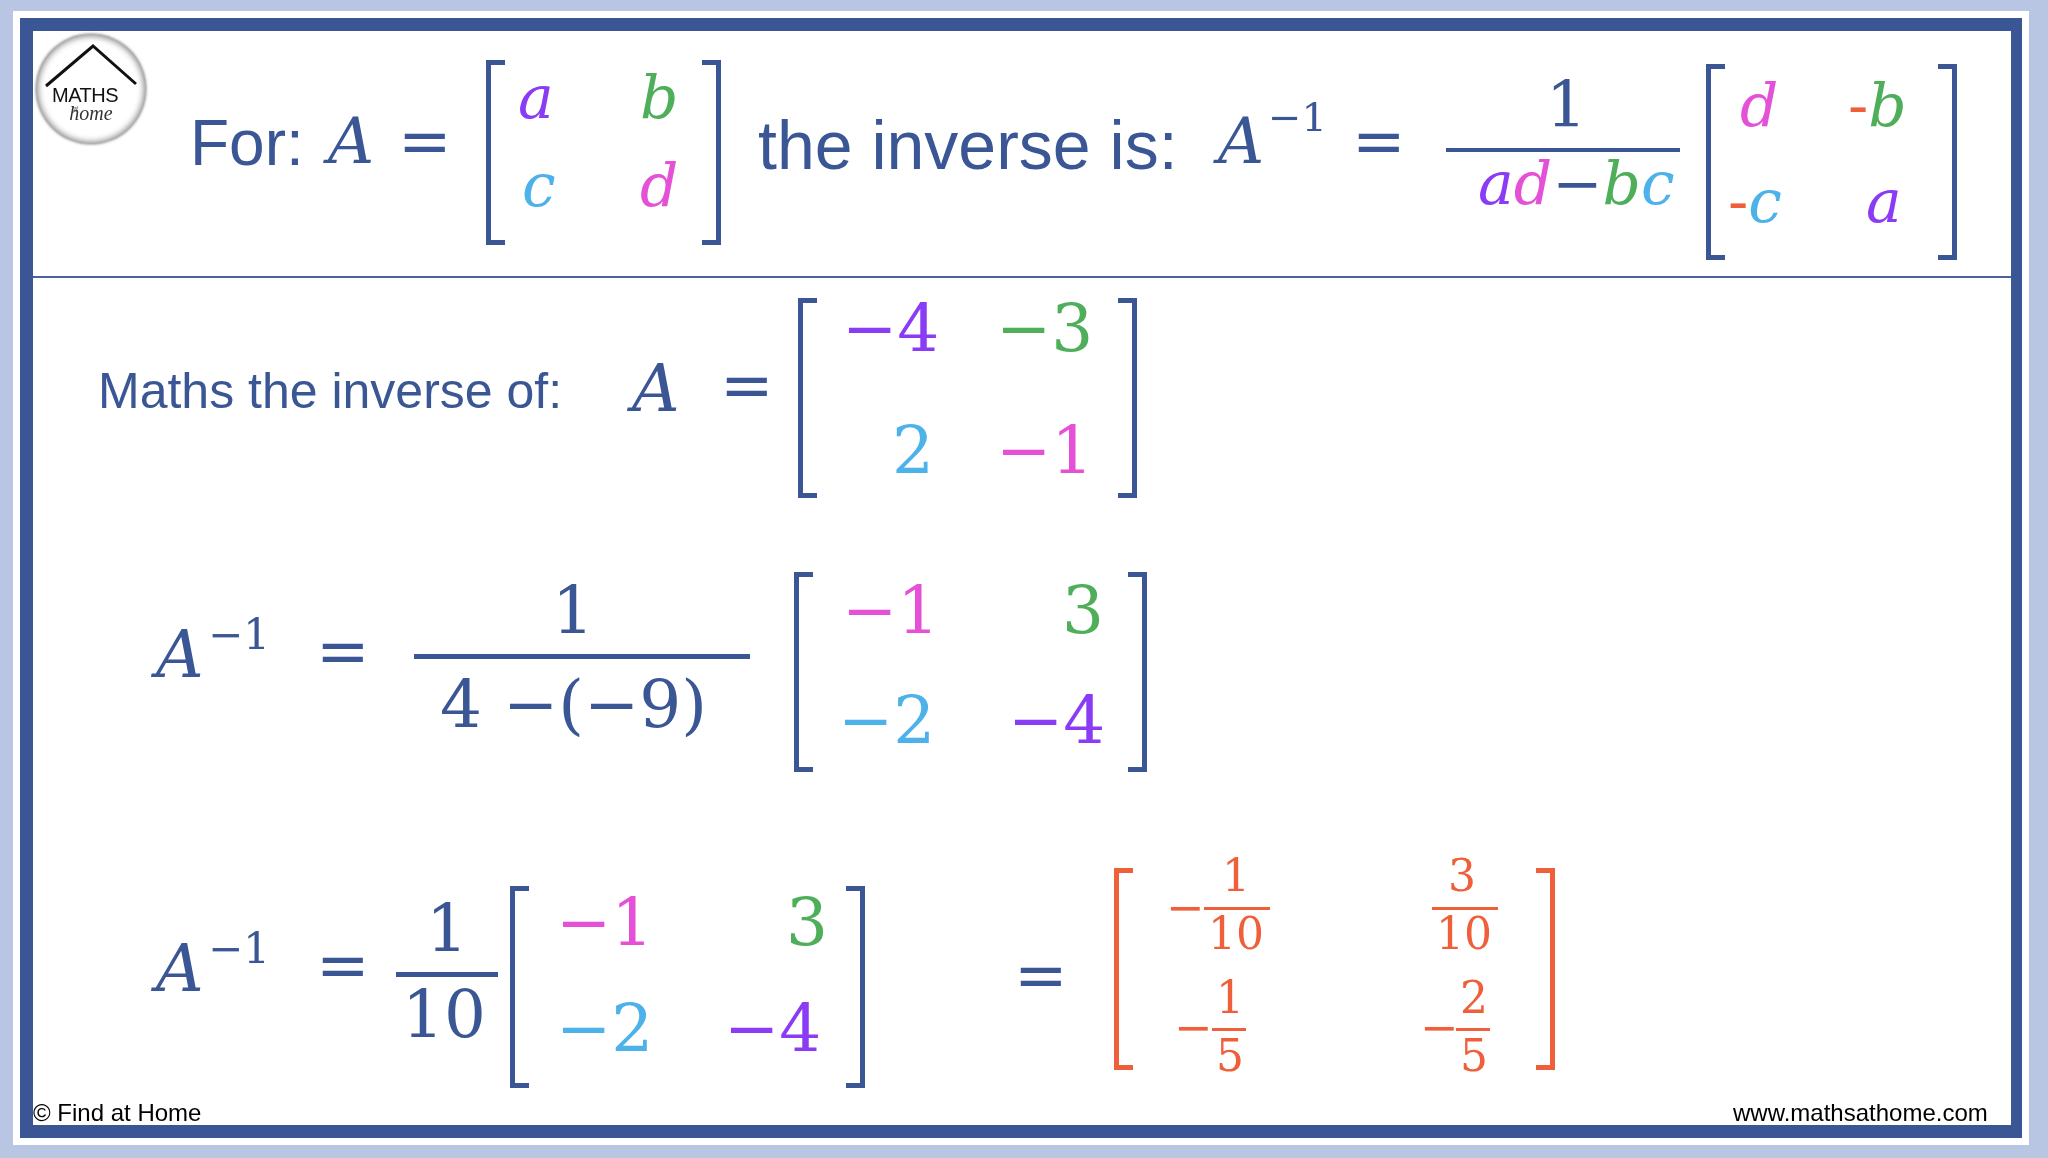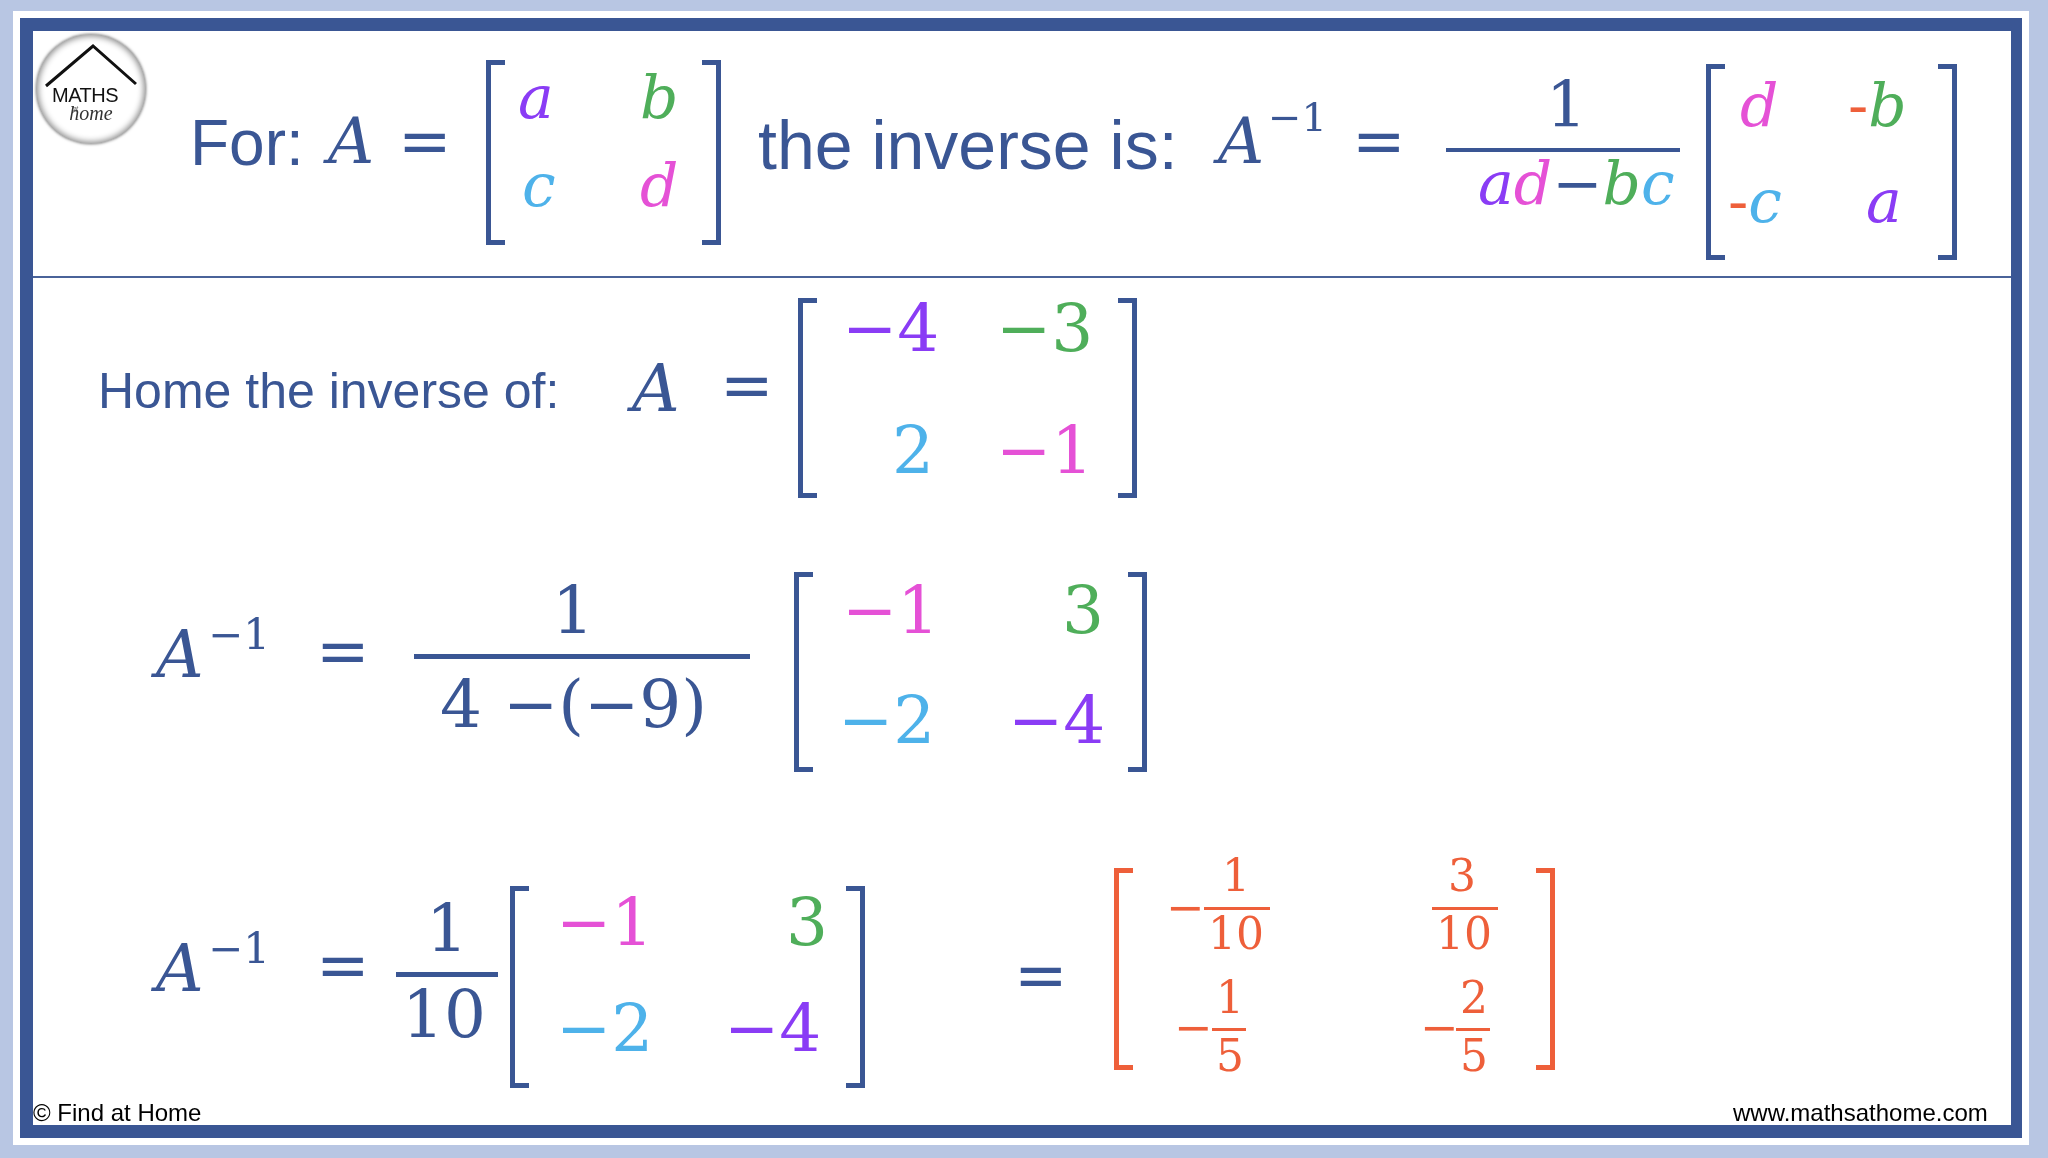--- a/index.html
+++ b/index.html
@@ -77,21 +77,21 @@
     <span class="orange">-</span><span class="it green">b</span>
   </div>
   <div class="abs" style="left:1728px;top:166px;font-size:60px;">
     <span class="orange">-</span><span class="it cyan">c</span>
   </div>
   <span class="abs it purple" style="left:1866px;top:166px;font-size:60px;">a</span>
   <div class="bracket r" style="left:1938px;top:64px;height:186px;"></div>
 </div>
 
 <div>
-  <span class="abs sans navy" style="left:98px;top:362px;font-size:50px;">Home the inverse of:</span>
+  <span class="abs sans navy" style="left:98px;top:362px;font-size:50px;">Maths the inverse of:</span>
   <span class="abs it navy" style="left:632px;top:350px;font-size:66px;">A</span>
   <span class="abs navy" style="left:720px;top:348px;font-size:64px;font-family:'DejaVu Sans',sans-serif;">=</span>
   <div class="bracket l" style="left:798px;top:298px;height:190px;"></div>
   <span class="abs purple" style="left:842px;top:290px;font-size:66px;">−4</span>
   <span class="abs green" style="left:996px;top:290px;font-size:66px;">−3</span>
   <span class="abs cyan" style="left:892px;top:412px;font-size:66px;">2</span>
   <span class="abs pink" style="left:996px;top:412px;font-size:66px;">−1</span>
   <div class="bracket r" style="left:1118px;top:298px;height:190px;"></div>
 </div>
 

